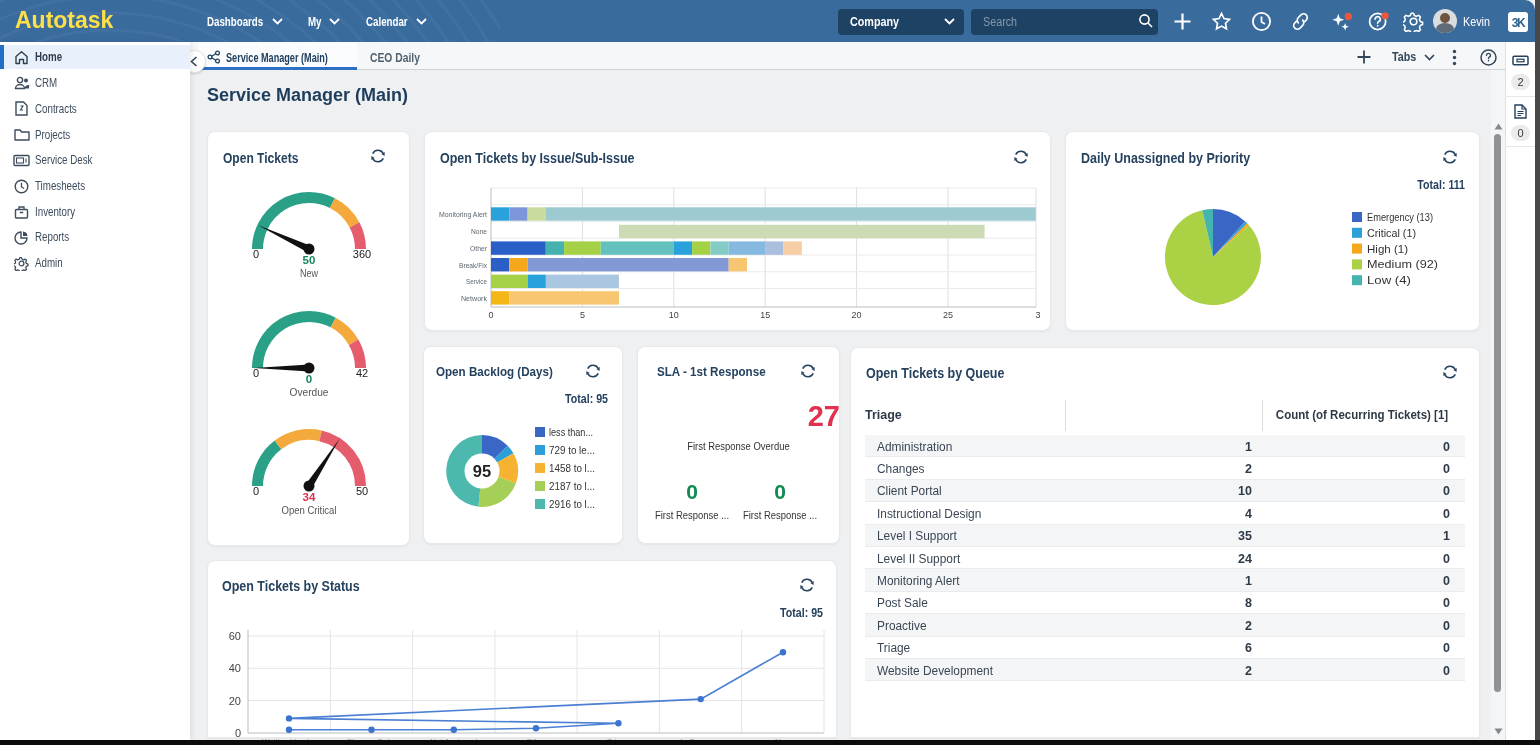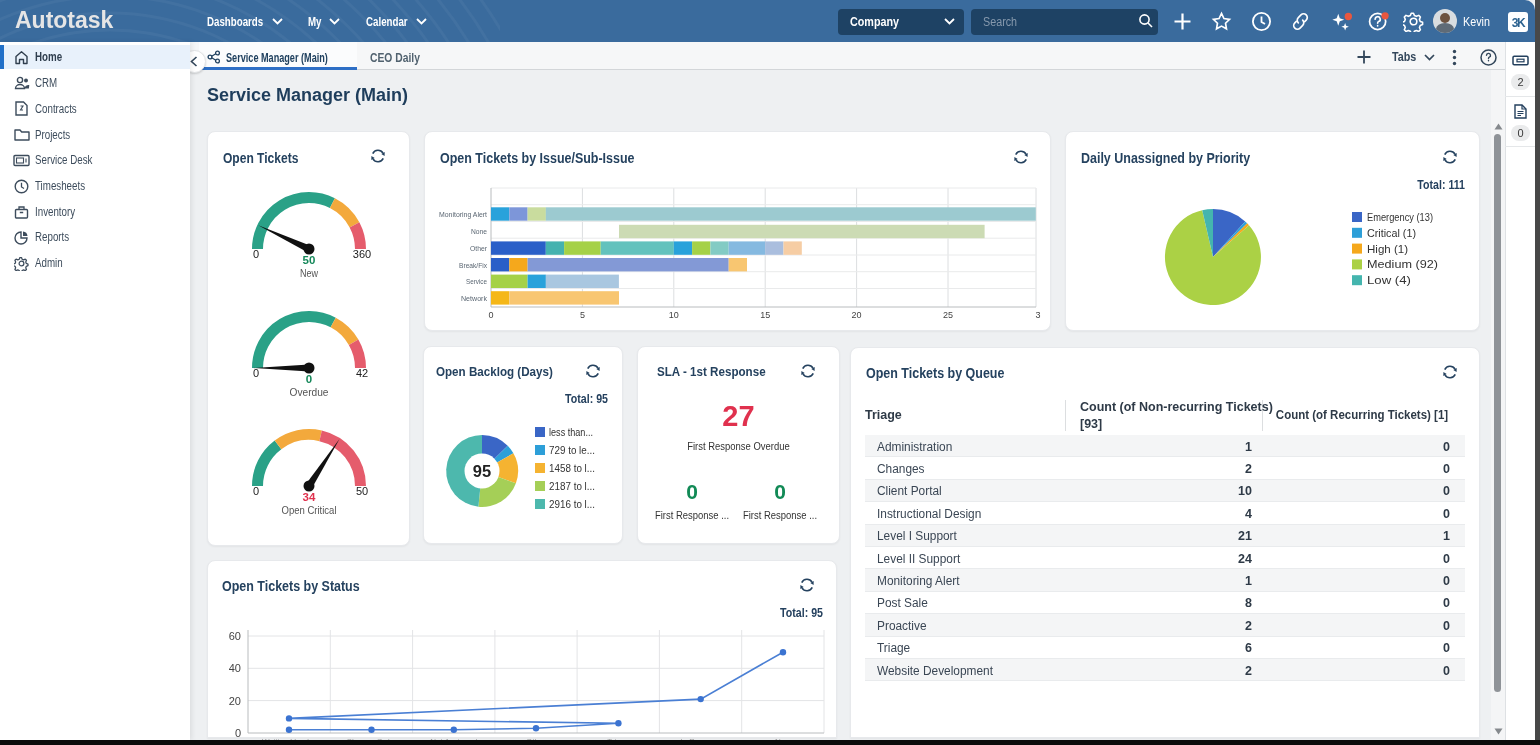--- a/index.html
+++ b/index.html
@@ -45,21 +45,21 @@
           <circle cx="110" cy="265" r="439"></circle>
           <circle cx="110" cy="265" r="456"></circle>
           <circle cx="110" cy="265" r="473"></circle>
           <circle cx="110" cy="265" r="490"></circle>
           <circle cx="110" cy="265" r="507"></circle>
           <circle cx="110" cy="265" r="524"></circle>
           <circle cx="110" cy="265" r="541"></circle>
           <circle cx="110" cy="265" r="558"></circle>
         </g>
       </svg>
-  <div class="abs" style="left:15px;top:7px;font-size:23px;font-weight:bold;color:#e5e5e5;">Autotask</div>
+  <div class="abs" style="left:15px;top:7px;font-size:23px;font-weight:bold;color:#fde047;">Autotask</div>
   <div class="abs x72" style="left:207px;top:14px;font-size:13.5px;font-weight:bold;color:#fff;">Dashboards</div>
   <svg class="abs" style="left:272px;top:18px;" width="11" height="7" viewBox="0 0 11 7">
         <path d="M1 1 L5.5 5.5 L10 1" fill="none" stroke="#fff" stroke-width="1.8"></path>
       </svg>
   <div class="abs x72" style="left:308px;top:14px;font-size:13.5px;font-weight:bold;color:#fff;">My</div>
   <svg class="abs" style="left:329px;top:18px;" width="11" height="7" viewBox="0 0 11 7">
         <path d="M1 1 L5.5 5.5 L10 1" fill="none" stroke="#fff" stroke-width="1.8"></path>
       </svg>
   <div class="abs x72" style="left:366px;top:14px;font-size:13.5px;font-weight:bold;color:#fff;">Calendar</div>
   <svg class="abs" style="left:416px;top:18px;" width="11" height="7" viewBox="0 0 11 7">
@@ -382,59 +382,58 @@
 </svg>
 
 <div class="card" style="left:637px;top:346px;width:203px;height:198px;"></div>
 <div class="ctitle x86" style="left:657px;top:364px;font-size:13.5px;">SLA - 1st Response</div>
 <svg class="refresh" style="left:800px;top:363px;" viewBox="0 0 16 16">
       <path d="M2.74 5.55 A5.8 5.8 0 0 1 13.02 5.10" fill="none" stroke="#25425f" stroke-width="1.6"></path>
       <polygon points="14.6,7.9 14.7,4.1 11.3,6.1" fill="#25425f"></polygon>
       <path d="M13.26 10.45 A5.8 5.8 0 0 1 2.98 10.90" fill="none" stroke="#25425f" stroke-width="1.6"></path>
       <polygon points="1.4,8.1 1.3,11.9 4.7,9.9" fill="#25425f"></polygon>
     </svg>
-<div class="abs" style="left:637px;top:400px;width:203px;text-align:center;font-size:29px;font-weight:bold;color:#e0314e;">27</div>
+<div class="abs" style="left:637px;top:400px;width:203px;text-align:right;font-size:29px;font-weight:bold;color:#e0314e;">27</div>
 <div class="abs xc86" style="left:637px;top:440px;width:203px;text-align:center;font-size:11px;color:#333;">First Response Overdue</div>
 <div class="abs" style="left:647px;top:480px;width:90px;text-align:center;font-size:21px;font-weight:bold;color:#128a56;">0</div>
 <div class="abs" style="left:735px;top:480px;width:90px;text-align:center;font-size:21px;font-weight:bold;color:#128a56;">0</div>
 <div class="abs xc86" style="left:647px;top:509px;width:90px;text-align:center;font-size:11px;color:#333;">First Response ...</div>
 <div class="abs xc86" style="left:735px;top:509px;width:90px;text-align:center;font-size:11px;color:#333;">First Response ...</div>
 
 <div class="card" style="left:850px;top:347px;width:630px;height:391px;border-radius:8px 8px 0 0;"></div>
 <div class="ctitle x86" style="left:866px;top:365px;">Open Tickets by Queue</div>
 <svg class="refresh" style="left:1442px;top:364px;" viewBox="0 0 16 16">
       <path d="M2.74 5.55 A5.8 5.8 0 0 1 13.02 5.10" fill="none" stroke="#25425f" stroke-width="1.6"></path>
       <polygon points="14.6,7.9 14.7,4.1 11.3,6.1" fill="#25425f"></polygon>
       <path d="M13.26 10.45 A5.8 5.8 0 0 1 2.98 10.90" fill="none" stroke="#25425f" stroke-width="1.6"></path>
       <polygon points="1.4,8.1 1.3,11.9 4.7,9.9" fill="#25425f"></polygon>
     </svg>
 <div class="abs" style="left:865px;top:408px;font-size:12.5px;font-weight:bold;color:#2e3a47;">Triage</div>
 <div class="abs" style="left:1065px;top:400px;width:1px;height:31px;background:#dcdee0;"></div>
 <div class="abs" style="left:1262px;top:400px;width:1px;height:31px;background:#dcdee0;"></div>
-<div class="abs" style="left:1080px;top:399px;font-size:12.5px;font-weight:bold;color:#2e3a47;line-height:17px;">Count (of Non-recurring Tickets)<br>[93]</div>
 <div class="abs xr92" style="left:1262px;top:408px;width:173px;text-align:right;font-size:12.5px;font-weight:bold;color:#2e3a47;">Count (of Recurring Tickets) [1]</div>
 <div class="abs" style="left:865px;top:435.0px;width:600px;height:22.4px;background:#f4f5f6;border-bottom:1px solid #e9ebed;"></div>
 <div class="abs x95" style="left:877px;top:439.5px;font-size:12.5px;color:#3a4654;">Administration</div>
 <div class="abs" style="left:1100px;top:439.5px;width:152px;text-align:right;font-size:12.5px;font-weight:bold;color:#2e3a47;">1</div>
 <div class="abs" style="left:1300px;top:439.5px;width:150px;text-align:right;font-size:12.5px;font-weight:bold;color:#2e3a47;">0</div>
 <div class="abs" style="left:865px;top:457.4px;width:600px;height:22.4px;background:#ffffff;border-bottom:1px solid #e9ebed;"></div>
 <div class="abs x95" style="left:877px;top:461.9px;font-size:12.5px;color:#3a4654;">Changes</div>
 <div class="abs" style="left:1100px;top:461.9px;width:152px;text-align:right;font-size:12.5px;font-weight:bold;color:#2e3a47;">2</div>
 <div class="abs" style="left:1300px;top:461.9px;width:150px;text-align:right;font-size:12.5px;font-weight:bold;color:#2e3a47;">0</div>
 <div class="abs" style="left:865px;top:479.8px;width:600px;height:22.4px;background:#f4f5f6;border-bottom:1px solid #e9ebed;"></div>
 <div class="abs x95" style="left:877px;top:484.3px;font-size:12.5px;color:#3a4654;">Client Portal</div>
 <div class="abs" style="left:1100px;top:484.3px;width:152px;text-align:right;font-size:12.5px;font-weight:bold;color:#2e3a47;">10</div>
 <div class="abs" style="left:1300px;top:484.3px;width:150px;text-align:right;font-size:12.5px;font-weight:bold;color:#2e3a47;">0</div>
 <div class="abs" style="left:865px;top:502.2px;width:600px;height:22.4px;background:#ffffff;border-bottom:1px solid #e9ebed;"></div>
 <div class="abs x95" style="left:877px;top:506.7px;font-size:12.5px;color:#3a4654;">Instructional Design</div>
 <div class="abs" style="left:1100px;top:506.7px;width:152px;text-align:right;font-size:12.5px;font-weight:bold;color:#2e3a47;">4</div>
 <div class="abs" style="left:1300px;top:506.7px;width:150px;text-align:right;font-size:12.5px;font-weight:bold;color:#2e3a47;">0</div>
 <div class="abs" style="left:865px;top:524.6px;width:600px;height:22.4px;background:#f4f5f6;border-bottom:1px solid #e9ebed;"></div>
 <div class="abs x95" style="left:877px;top:529.1px;font-size:12.5px;color:#3a4654;">Level I Support</div>
-<div class="abs" style="left:1100px;top:529.1px;width:152px;text-align:right;font-size:12.5px;font-weight:bold;color:#2e3a47;">21</div>
+<div class="abs" style="left:1100px;top:529.1px;width:152px;text-align:right;font-size:12.5px;font-weight:bold;color:#2e3a47;">35</div>
 <div class="abs" style="left:1300px;top:529.1px;width:150px;text-align:right;font-size:12.5px;font-weight:bold;color:#2e3a47;">1</div>
 <div class="abs" style="left:865px;top:547.0px;width:600px;height:22.4px;background:#ffffff;border-bottom:1px solid #e9ebed;"></div>
 <div class="abs x95" style="left:877px;top:551.5px;font-size:12.5px;color:#3a4654;">Level II Support</div>
 <div class="abs" style="left:1100px;top:551.5px;width:152px;text-align:right;font-size:12.5px;font-weight:bold;color:#2e3a47;">24</div>
 <div class="abs" style="left:1300px;top:551.5px;width:150px;text-align:right;font-size:12.5px;font-weight:bold;color:#2e3a47;">0</div>
 <div class="abs" style="left:865px;top:569.4px;width:600px;height:22.4px;background:#f4f5f6;border-bottom:1px solid #e9ebed;"></div>
 <div class="abs x95" style="left:877px;top:573.9px;font-size:12.5px;color:#3a4654;">Monitoring Alert</div>
 <div class="abs" style="left:1100px;top:573.9px;width:152px;text-align:right;font-size:12.5px;font-weight:bold;color:#2e3a47;">1</div>
 <div class="abs" style="left:1300px;top:573.9px;width:150px;text-align:right;font-size:12.5px;font-weight:bold;color:#2e3a47;">0</div>
 <div class="abs" style="left:865px;top:591.8px;width:600px;height:22.4px;background:#ffffff;border-bottom:1px solid #e9ebed;"></div>

